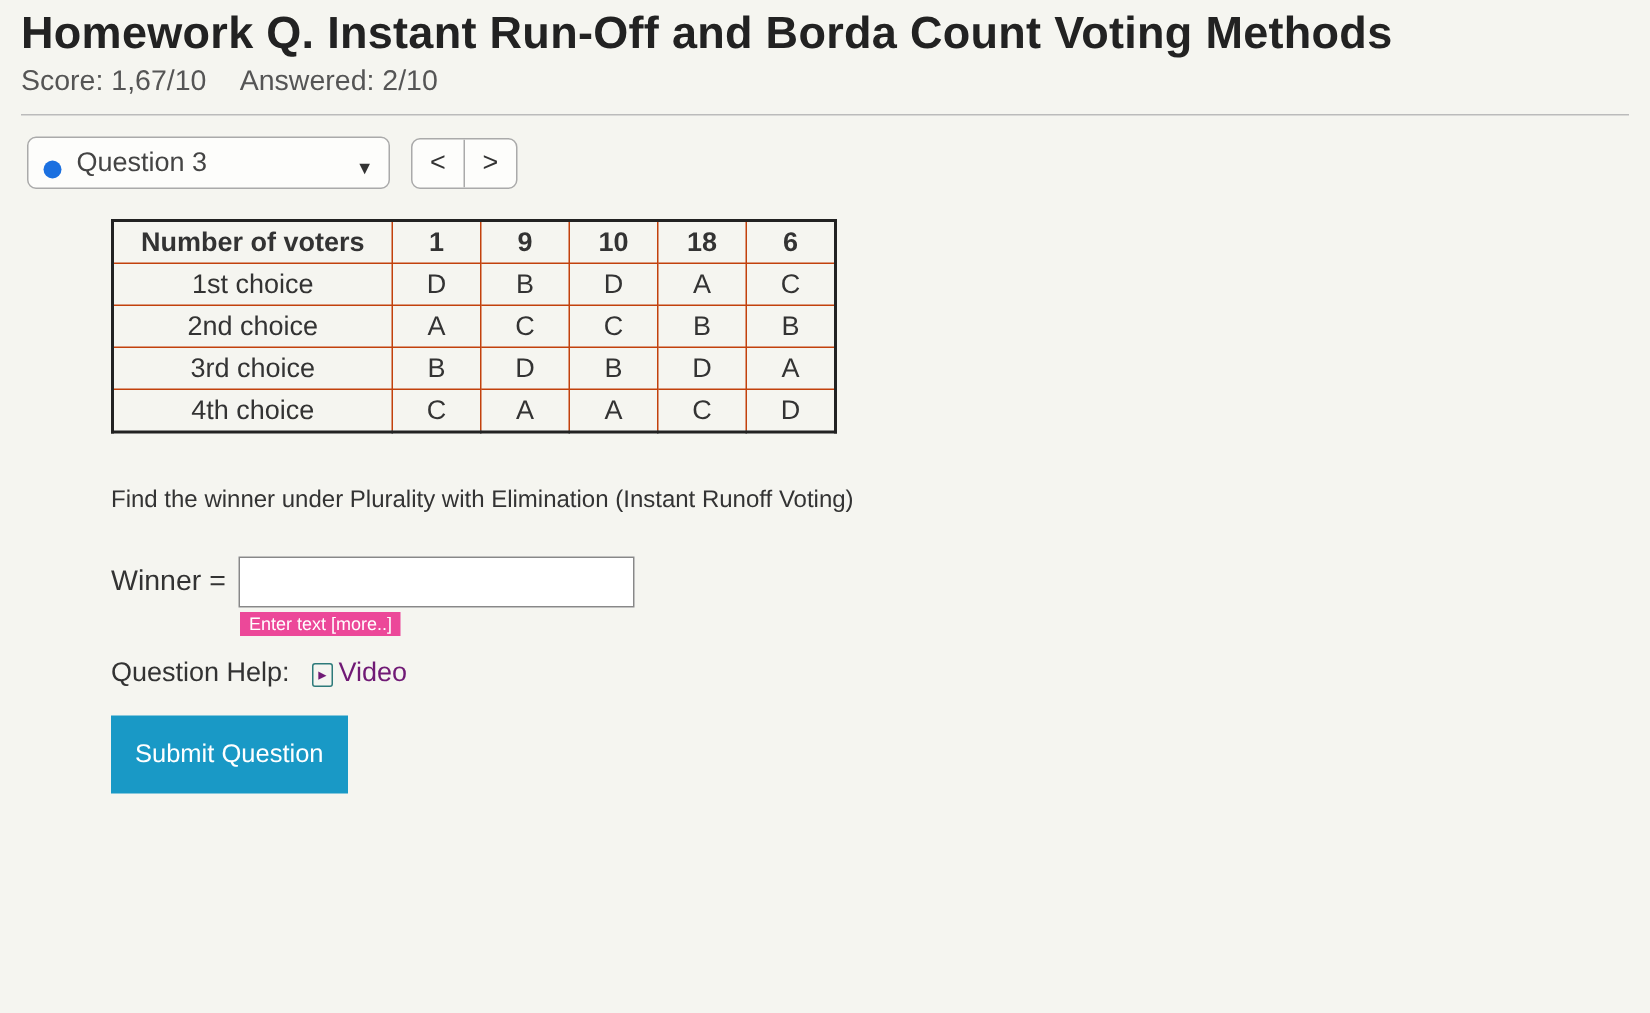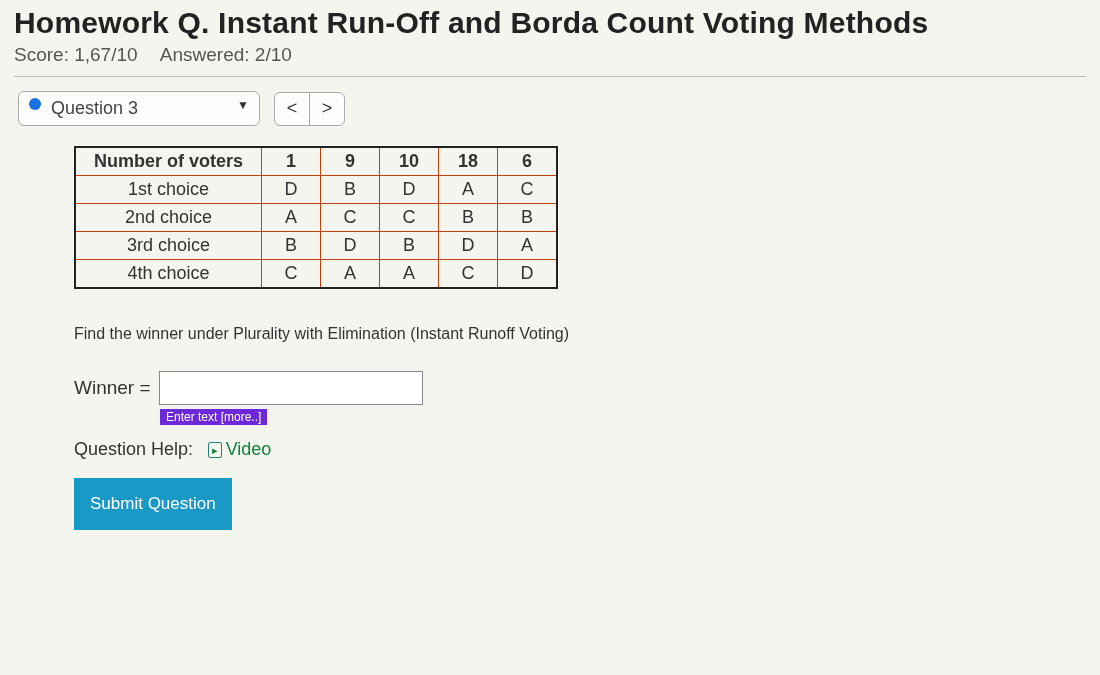--- a/index.html
+++ b/index.html
@@ -3,44 +3,44 @@
 <meta charset="utf-8">
 <style>
   html,body{margin:0;padding:0;width:1100px;height:675px;font-family:"Segoe UI","Helvetica Neue",Arial,sans-serif;background:#f5f5f0;color:#333;}
   .page{padding:0 14px;}
   h1{font-size:30px;font-weight:700;margin:6px 0 2px 0;color:#222;letter-spacing:.2px;}
   .meta{font-size:19px;color:#555;margin:4px 0 10px 0;}
   .meta span{margin-right:18px;}
   hr.sep{border:none;border-top:1px solid #bbb;margin:4px 0 14px 0;}
 
   .qbar{display:flex;align-items:center;gap:14px;margin:8px 0 20px 4px}
-  .qsel{display:inline-flex;align-items:flex-start;border:1px solid #aaa;border-radius:6px;padding:6px 10px 6px 10px;min-width:220px;background:#fdfdfb;}
+  .qsel{display:inline-flex;align-items:flex-end;border:1px solid #aaa;border-radius:6px;padding:6px 10px 6px 10px;min-width:220px;background:#fdfdfb;}
   .bullet{width:12px;height:12px;border-radius:50%;background:#1b70e0;margin-right:10px;flex:0 0 auto;}
   .qsel .lbl{flex:1;font-size:18px;color:#444;}
   .qsel .caret{font-size:12px;color:#333;margin-left:12px;}
   .navbtns{display:inline-flex;border:1px solid #aaa;border-radius:6px;overflow:hidden;background:#fdfdfb;}
   .navbtns button{all:unset;width:34px;height:32px;text-align:center;font-size:18px;color:#333;cursor:pointer;}
   .navbtns button+button{border-left:1px solid #aaa;}
 
   .content{padding:0 0 0 60px;}
 
   table.pref{border-collapse:collapse;margin:10px 0 36px 0;border:2px solid #222;}
   table.pref th, table.pref td{border:1px solid #c2410c;padding:3px 10px;font-size:18px;text-align:center;min-width:34px;}
   table.pref th{font-weight:600;text-align:center;padding:3px 12px;}
   table.pref .rowhead{text-align:center;font-weight:400;padding:3px 18px;}
   table.pref tr:first-child .rowhead{font-weight:600;}
 
   .prompt{font-size:16px;margin:0 0 28px 0;color:#333;}
 
   .answer{display:flex;align-items:center;gap:8px;font-size:19px;margin-bottom:2px;}
   .answer input{width:250px;height:28px;font-size:16px;border:1px solid #888;padding:2px 6px;}
-  .hint{display:inline-block;font-size:12px;background:#6d28d9;color:#fff;padding:1px 6px;margin-left:86px;margin-top:-2px;margin-bottom:10px;white-space:nowrap;}
+  .hint{display:inline-block;font-size:12px;background:#ec4899;color:#fff;padding:1px 6px;margin-left:86px;margin-top:-2px;margin-bottom:10px;white-space:nowrap;}
 
   .help{font-size:18px;margin:4px 0 18px 0;}
-  .vlink{color:#15803d;text-decoration:none;}
+  .vlink{color:#701a75;text-decoration:none;}
   .vicon{display:inline-block;border:1px solid #2d7a7a;border-radius:2px;font-size:11px;padding:0 3px;line-height:14px;vertical-align:1px;margin-right:4px;}
 
   .submit{display:inline-block;background:#1999c6;color:#fff;border:none;font-size:17px;padding:16px 16px;cursor:pointer;}
 </style>
 </head>
 <body>
 
 <div class="page">
   <h1>Homework Q. Instant Run-Off and Borda Count Voting Methods</h1>
   <div class="meta">

